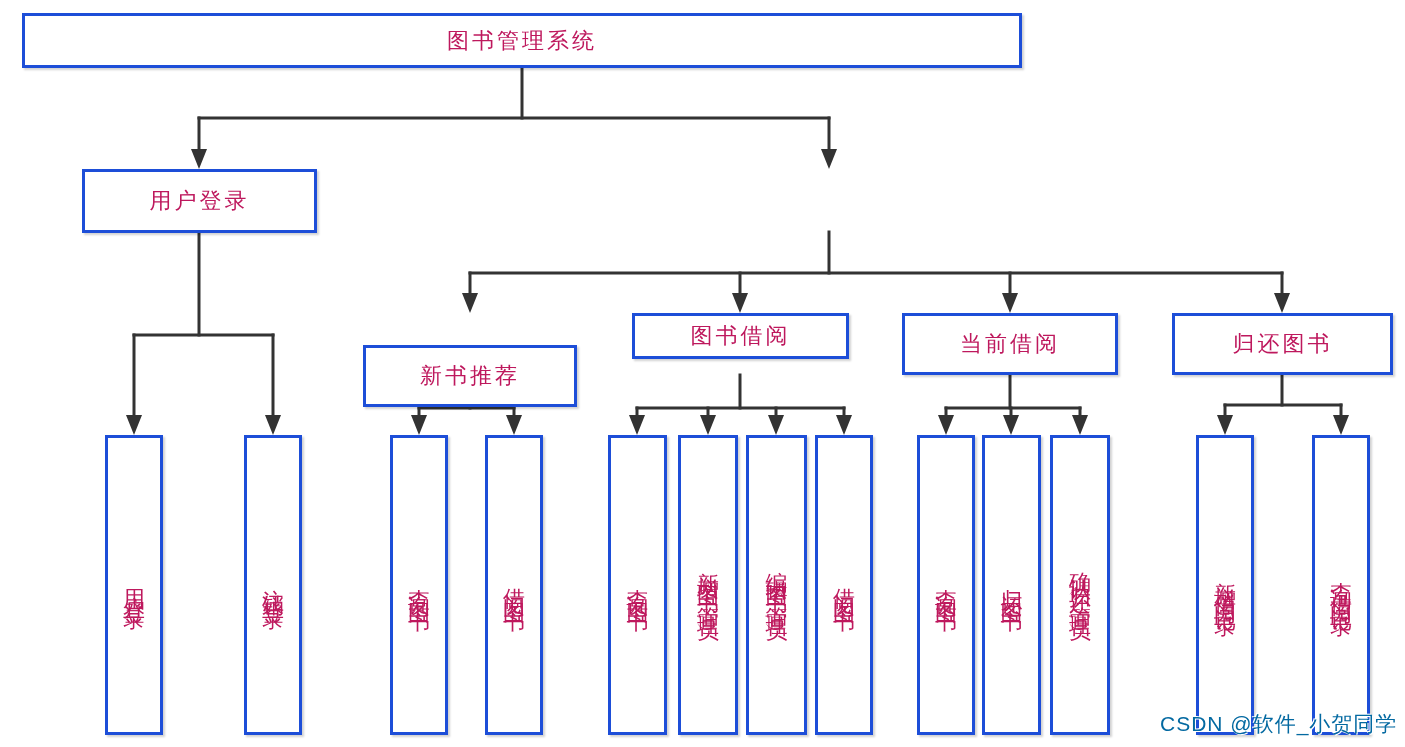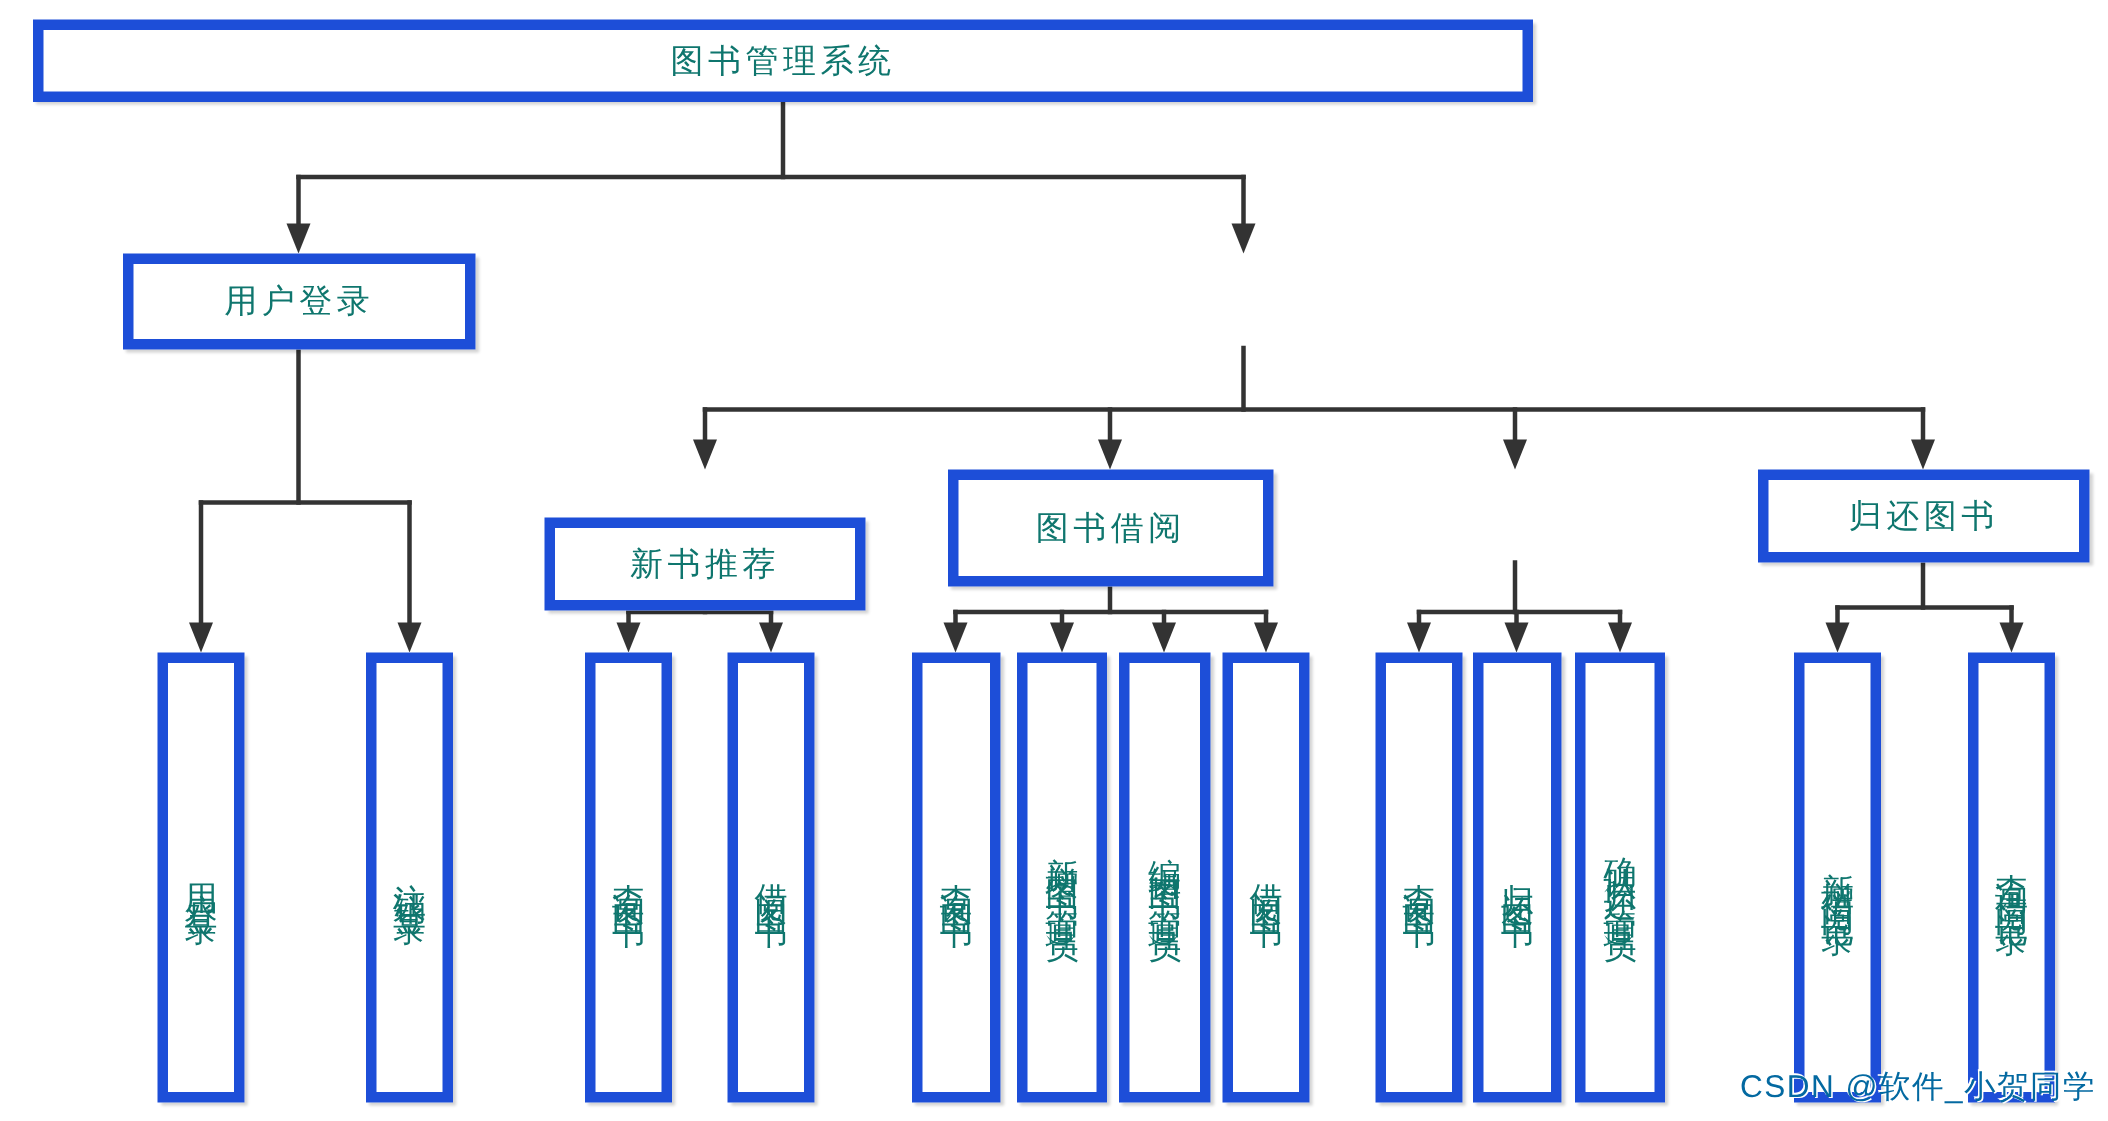--- a/index.html
+++ b/index.html
@@ -13,28 +13,28 @@
     overflow: hidden;
   }
   svg.wires {
     position: absolute;
     left: 0; top: 0;
     width: 1405px; height: 747px;
   }
   .box {
     position: absolute;
     box-sizing: border-box;
-    border: 7px solid #1d4ed8;
+    border: 3px solid #1d4ed8;
     background: #ffffff;
     display: flex;
     align-items: center;
     justify-content: center;
     font-size: 22px;
     letter-spacing: 3px;
-    color: #0f766e;
+    color: #be185d;
     box-shadow: 2px 2px 2px rgba(0,0,0,0.18);
     white-space: nowrap;
   }
   .vbox {
     writing-mode: vertical-rl;
     text-orientation: mixed;
     letter-spacing: 7px;
     white-space: normal;
     line-height: 1;
   }
@@ -129,21 +129,22 @@
       <path d="M1341 405 V416"></path>
       <polygon points="1333,415 1349,415 1341,435" fill="#333333" stroke="none"></polygon>
     </g>
   </svg>
 
   <div class="box" style="left:22px; top:13px; width:1000px; height:55px;">图书管理系统</div>
 
   <div class="box" style="left:82px; top:169px; width:235px; height:64px;">用户登录</div>
 
   <div class="box" style="left:363px; top:313px; width:214px; height:62px;margin-top:32px;">新书推荐</div>
-  <div class="box" style="left:632px; top:313px; width:217px; height:78px;">图书借阅</div>
+  <div class="box" style="left:632px; top:313px; width:217px; height:46px;">图书借阅</div>
+  <div class="box" style="left:902px; top:313px; width:216px; height:62px;">当前借阅</div>
   <div class="box" style="left:1172px; top:313px; width:221px; height:62px;">归还图书</div>
 
   <div class="box vbox" style="left:105px; top:435px; width:58px; height:300px;">用户登录</div>
   <div class="box vbox" style="left:244px; top:435px; width:58px; height:300px;">注销登录</div>
 
   <div class="box vbox" style="left:390px; top:435px; width:58px; height:300px;">查询图书</div>
   <div class="box vbox" style="left:485px; top:435px; width:58px; height:300px;">借阅图书</div>
 
   <div class="box vbox" style="left:608px; top:435px; width:59px; height:300px;">查询图书</div>
   <div class="box vbox" style="left:678px; top:435px; width:60px; height:300px;">新增图书（管理员）</div>

